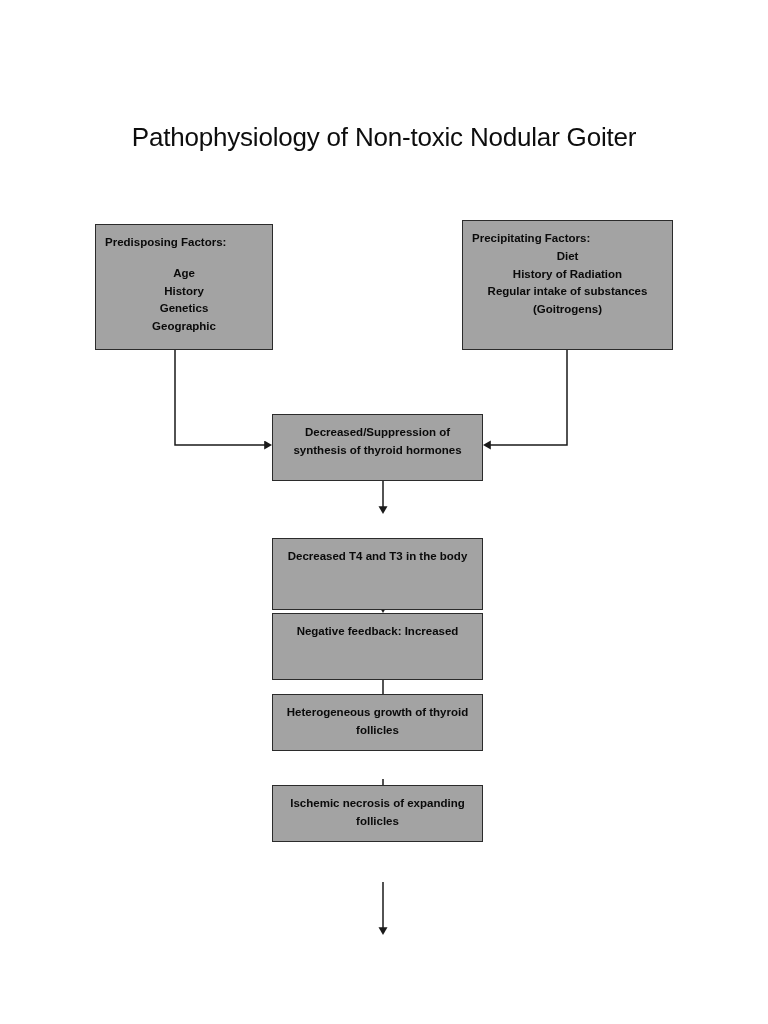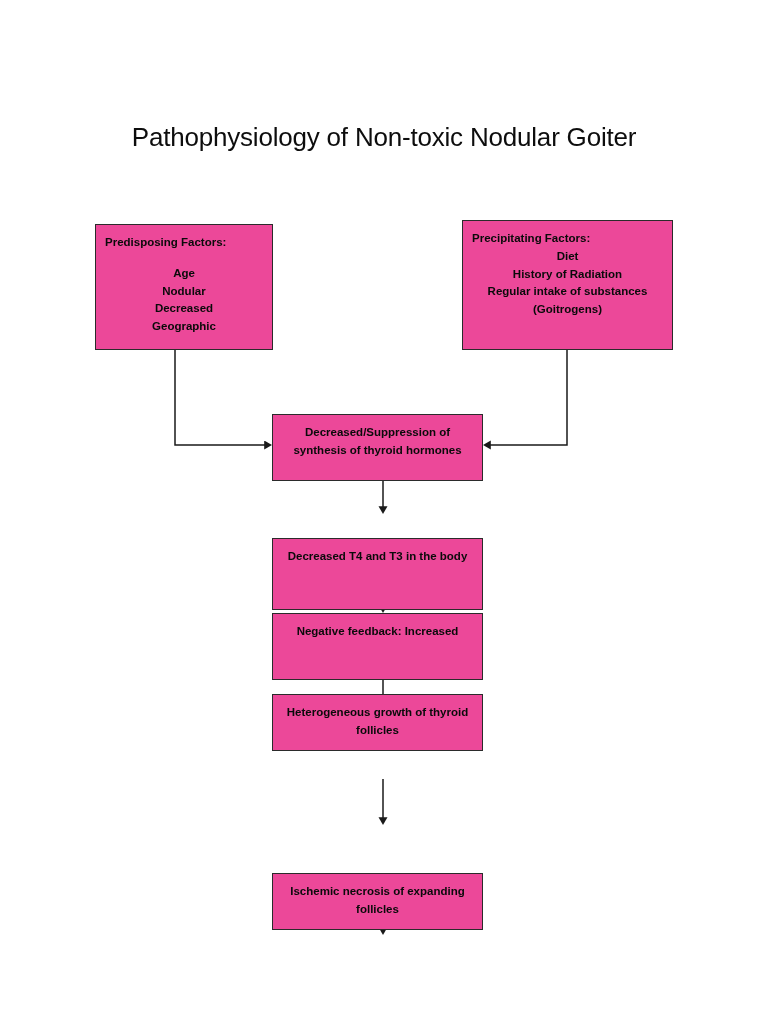--- a/index.html
+++ b/index.html
@@ -34,21 +34,21 @@
     font-weight: 400;
     letter-spacing: -0.2px;
     color: #0d0d0d;
     white-space: nowrap;
   }
 
   .node {
     position: absolute;
     box-sizing: border-box;
     border: 1.3px solid #2b2b2b;
-    background: #ec4899;
+    background: #a3a3a3;
     font-size: 11.5px;
     font-weight: bold;
     line-height: 1.55;
     color: #0a0a0a;
   }
 
   .node .lines {
     padding-top: 9px;
   }
 
@@ -77,21 +77,21 @@
 
   
   .node.center-node {
     left: 272px;
     width: 211px;
   }
   #box-decreased-synthesis { top: 384px; height: 67px; }
   #box-decreased-t4t3      { top: 508px; height: 72px; }
   #box-negative-feedback   { top: 583px; height: 67px; }
   #box-hetero-growth       { top: 664px; height: 57px; }
-  #box-ischemic-necrosis   { top: 843px; height: 57px; }
+  #box-ischemic-necrosis   { top: 755px; height: 57px; }
 
   .flow-svg {
     position: absolute;
     left: 0;
     top: 0;
     width: 768px;
     height: 1024px;
     pointer-events: none;
   }
 </style>
@@ -121,22 +121,22 @@
       <path d="M383,749 L383,789" marker-end="url(#arrow-down)"></path>
       <path d="M383,852 L383,899" marker-end="url(#arrow-down)"></path>
     </g>
   </svg>
 
   <div class="node" id="box-predisposing">
     <div class="lines">
       <span class="line left-text">Predisposing Factors:</span>
       <span class="gap"></span>
       <span class="line center-text">Age</span>
-      <span class="line center-text">Nodular</span>
-      <span class="line center-text">Decreased</span>
+      <span class="line center-text">History</span>
+      <span class="line center-text">Genetics</span>
       <span class="line center-text">Geographic</span>
     </div>
   </div>
 
   <div class="node" id="box-precipitating">
     <div class="lines">
       <span class="line left-text">Precipitating Factors:</span>
       <span class="line center-text">Diet</span>
       <span class="line center-text">History of Radiation</span>
       <span class="line center-text">Regular intake of substances</span>

